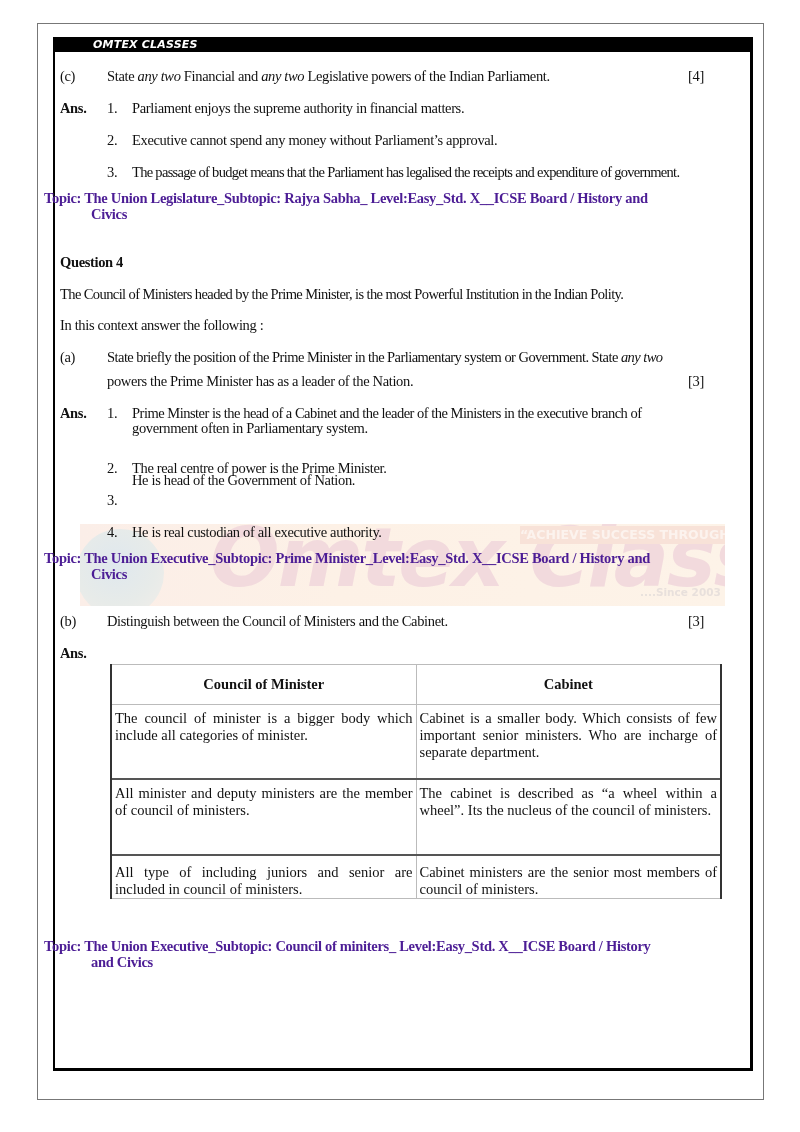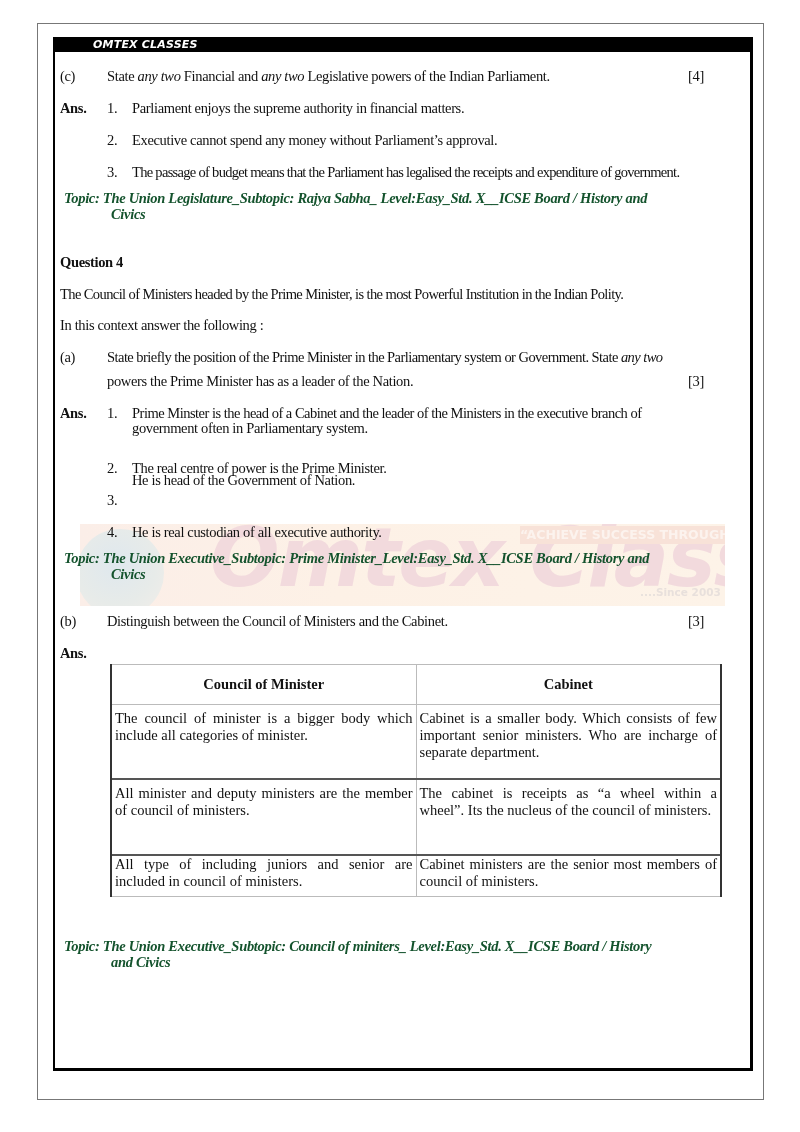--- a/index.html
+++ b/index.html
@@ -7,35 +7,35 @@
   .outer-frame { position: absolute; left: 37px; top: 23px; width: 727px; height: 1077px; border: 1px solid #777; box-sizing: border-box; }
   .inner-frame { position: absolute; left: 53px; top: 37px; width: 700px; height: 1034px; border: 2px solid #000; border-right-width: 3px; border-bottom-width: 3px; box-sizing: border-box; }
   .header-bar { position: absolute; left: 53px; top: 37px; width: 700px; height: 15px; background: #000; }
   .header-title { position: absolute; left: 93px; top: 37px; height: 15px; line-height: 15px; color: #fff; font-family: "DejaVu Sans", sans-serif; font-weight: bold; font-style: italic; font-size: 11px; letter-spacing: 0.2px; }
   .t { position: absolute; font-size: 14.5px; white-space: nowrap; line-height: 16px; letter-spacing: -0.35px; }
   .label { left: 60px; }
   .bold { font-weight: bold; }
   .body1 { left: 132px; }
   .q { left: 107px; }
   .marks { left: 688px; }
-  .topic { position: absolute; left: 64px; width: 690px; color: #14532d; font-weight: bold; font-style: italic; font-size: 14.5px; line-height: 16px; letter-spacing: -0.3px; }
+  .topic { position: absolute; left: 44px; width: 690px; color: #4c1d95; font-weight: bold; font-size: 14.5px; line-height: 16px; letter-spacing: -0.3px; }
   .topic .line2 { display: block; padding-left: 47px; }
   .watermark { position: absolute; left: 80px; top: 524px; width: 645px; height: 82px; background: linear-gradient(90deg, #fbeee8 0%, #fdf1e6 40%, #fdf3e8 100%); overflow: hidden; }
   .wm-circle { position: absolute; left: -4px; top: 5px; width: 88px; height: 88px; border-radius: 50%; background: radial-gradient(circle at 45% 40%, #dfe8ee 0%, #e7ebe9 55%, #f3eee9 100%); }
   .wm-big { position: absolute; left: 130px; top: -14px; font-family: "DejaVu Sans", sans-serif; font-weight: bold; font-style: italic; font-size: 82px; color: #f2dadd; letter-spacing: -2px; white-space: nowrap; }
   .wm-slogan { position: absolute; left: 440px; top: 2px; width: 205px; height: 18px; background: #f8e2d8; color: #fcf3ee; font-family: "DejaVu Sans", sans-serif; font-weight: bold; font-size: 12.5px; line-height: 18px; text-align: center; white-space: nowrap; }
   .wm-since { position: absolute; left: 560px; top: 62px; color: #e8e0dc; font-family: "DejaVu Sans", sans-serif; font-weight: bold; font-size: 10.5px; white-space: nowrap; }
   table.cmp { position: absolute; left: 110px; top: 664px; width: 612px; border-collapse: collapse; font-family: "Liberation Serif", serif; font-size: 14.5px; }
   table.cmp td, table.cmp th { border: 1px solid #bbb; vertical-align: top; padding: 0 3px; }
   table.cmp tr.sep td { border-top: 2px solid #555; }
   table.cmp th { height: 39px; vertical-align: middle; font-weight: bold; font-size: 14.5px; text-align: center; }
   table.cmp td { text-align: justify; line-height: 17px; }
   table.cmp tr.r1 td { height: 74px; padding-top: 5px; box-sizing: border-box; }
   table.cmp tr.r2 td { height: 76px; padding-top: 5px; box-sizing: border-box; }
-  table.cmp tr.r3 td { height: 42px; padding-top: 0; box-sizing: border-box; }
+  table.cmp tr.r3 td { height: 42px; padding-top: 8px; box-sizing: border-box; }
   table.cmp td:first-child, table.cmp th:first-child { border-left: 2px solid #333; width: 50%; }
   table.cmp td:last-child, table.cmp th:last-child { border-right: 2px solid #333; }
   .italic { font-style: italic; }
 </style>
 </head>
 <body>
 
 <div class="outer-frame"></div>
 <div class="inner-frame"></div>
 <div class="header-bar"></div>
@@ -100,21 +100,21 @@
       <tr>
     <th>Council of Minister</th>
     <th>Cabinet</th>
   </tr>
   <tr class="r1">
     <td>The council of minister is a bigger body which include all categories of minister.</td>
     <td>Cabinet is a smaller body. Which consists of few important senior ministers. Who are incharge of separate department.</td>
   </tr>
   <tr class="r2 sep">
     <td>All minister and deputy ministers are the member of council of ministers.</td>
-    <td>The cabinet is receipts as “a wheel within a wheel”. Its the nucleus of the council of ministers.</td>
+    <td>The cabinet is described as “a wheel within a wheel”. Its the nucleus of the council of ministers.</td>
   </tr>
   <tr class="r3 sep">
     <td>All type of including juniors and senior are included in council of ministers.</td>
     <td>Cabinet ministers are the senior most members of council of ministers.</td>
   </tr>
 </tbody>
   </table>
 
 <div class="topic" style="top:938px;">
   <span>Topic: The Union Executive_Subtopic: Council of miniters_ Level:Easy_Std. X__ICSE Board / History</span>

